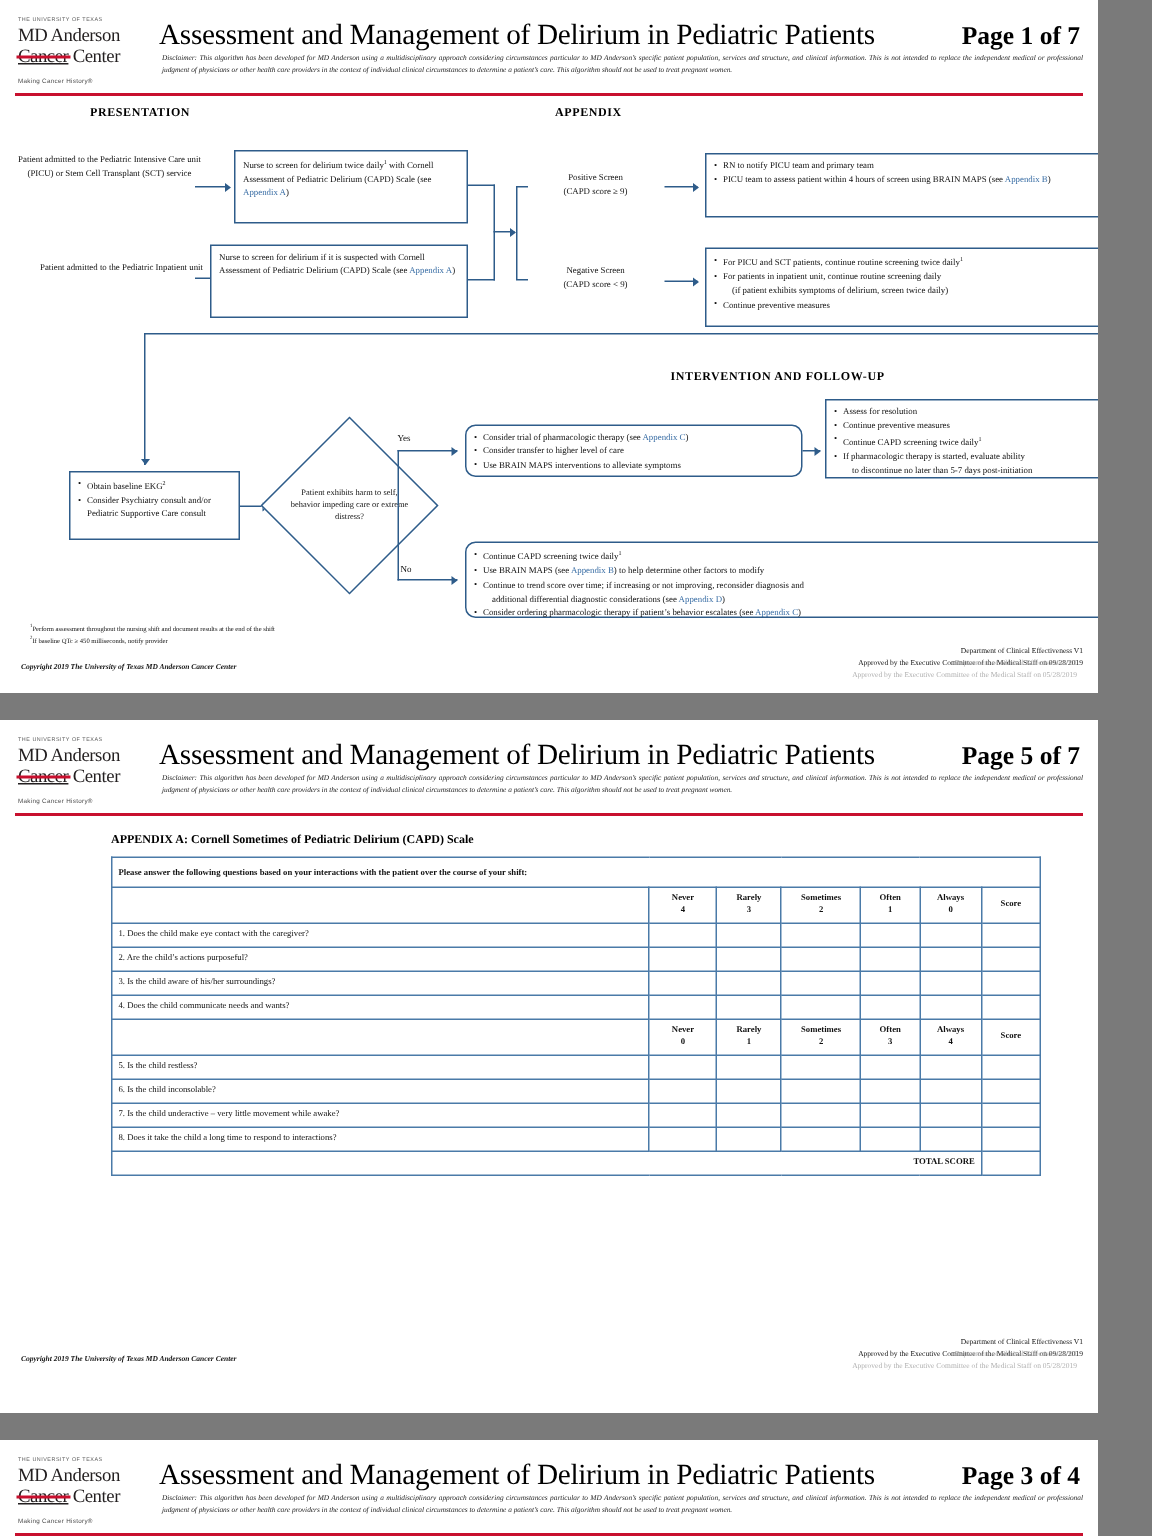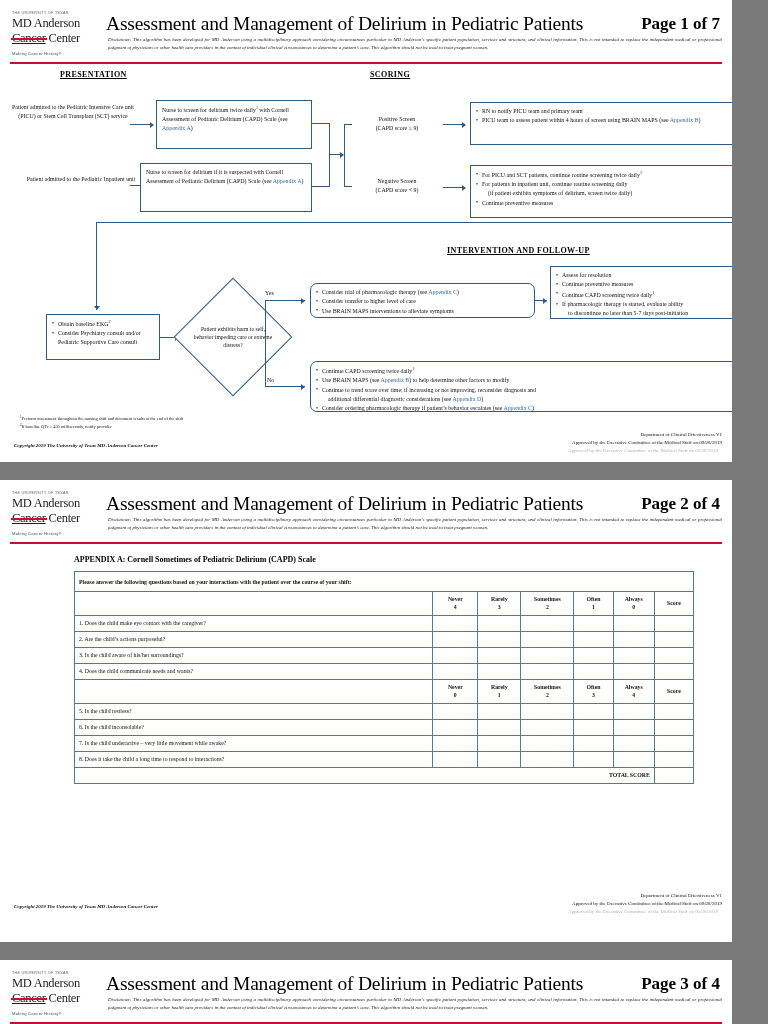--- a/index.html
+++ b/index.html
@@ -74,21 +74,21 @@
   .redrule {
     position: absolute; left: 10px; right: 10px; top: 62px;
     border-top: 2px solid #c8102e;
   }
 
   
   .sec-label {
     position: absolute;
     font-family: "Liberation Serif", serif;
     font-weight: bold; font-size: 8px; color: #000;
-    letter-spacing: .4px; white-space: nowrap; text-decoration: underline;
+    letter-spacing: .4px; white-space: nowrap;
   }
 
   
   .fbox {
     position: absolute;
     border: 1px solid #2e5c8a;
     background: #fff;
     font-family: "Liberation Serif", serif;
     font-size: 5.9px; line-height: 1.5; color: #111;
     padding: 4px 5px;
@@ -212,21 +212,21 @@
         <div class="cc"><span class="cancer">Cancer</span> <span>Center</span></div>
         <div class="tag">Making Cancer History®</div>
       </div>
       <div class="hdr-title">Assessment and Management of Delirium in Pediatric Patients</div>
       <div class="hdr-page">Page 1 of 7</div>
       <div class="hdr-disc">Disclaimer: This algorithm has been developed for MD Anderson using a multidisciplinary approach considering circumstances particular to MD Anderson’s specific patient population, services and structure, and clinical information. This is not intended to replace the independent medical or professional judgment of physicians or other health care providers in the context of individual clinical circumstances to determine a patient’s care. This algorithm should not be used to treat pregnant women.</div>
       <div class="redrule"></div>
     </div>
 
     <div class="sec-label" style="left:60px; top:70px;">PRESENTATION</div>
-    <div class="sec-label" style="left:370px; top:70px;">SCORING</div>
+    <div class="sec-label" style="left:370px; top:70px;">APPENDIX</div>
     <div class="sec-label" style="left:447px; top:246px;">INTERVENTION AND FOLLOW-UP</div>
 
     <div class="plain" style="left:8px; top:103px; width:130px;">Patient admitted to the Pediatric Intensive Care unit (PICU) or Stem Cell Transplant (SCT) service</div>
 
     <div class="ln h" style="left:130px; top:124px; width:22px;"></div>
     <div class="arw r" style="left:150px; top:121.5px;"></div>
 
     <div class="fbox" style="left:156px; top:100px; width:156px; height:49px;">
       <span>Nurse to screen for delirium twice daily</span><span class="sup">1</span><span> with Cornell Assessment of Pediatric Delirium (CAPD) Scale (see </span><span class="lnk">Appendix A</span><span>)</span>
     </div>
@@ -355,21 +355,21 @@
 
   <div class="page page-2">
     <div class="hdr">
       <div class="logo">
         <div class="uni">THE UNIVERSITY OF TEXAS</div>
         <div class="md">MD Anderson</div>
         <div class="cc"><span class="cancer">Cancer</span> <span>Center</span></div>
         <div class="tag">Making Cancer History®</div>
       </div>
       <div class="hdr-title">Assessment and Management of Delirium in Pediatric Patients</div>
-      <div class="hdr-page">Page 2 of 4</div>
+      <div class="hdr-page">Page 5 of 7</div>
       <div class="hdr-disc">Disclaimer: This algorithm has been developed for MD Anderson using a multidisciplinary approach considering circumstances particular to MD Anderson’s specific patient population, services and structure, and clinical information. This is not intended to replace the independent medical or professional judgment of physicians or other health care providers in the context of individual clinical circumstances to determine a patient’s care. This algorithm should not be used to treat pregnant women.</div>
       <div class="redrule"></div>
     </div>
 
     <div class="apdx-title" style="left:74px; top:75px;">APPENDIX A: Cornell Sometimes of Pediatric Delirium (CAPD) Scale</div>
 
     <table class="capd" style="left:74px; top:91px; width:620px;">
       <tbody>
           <tr>
         <td class="prompt" colspan="7">Please answer the following questions based on your interactions with the patient over the course of your shift:</td>

